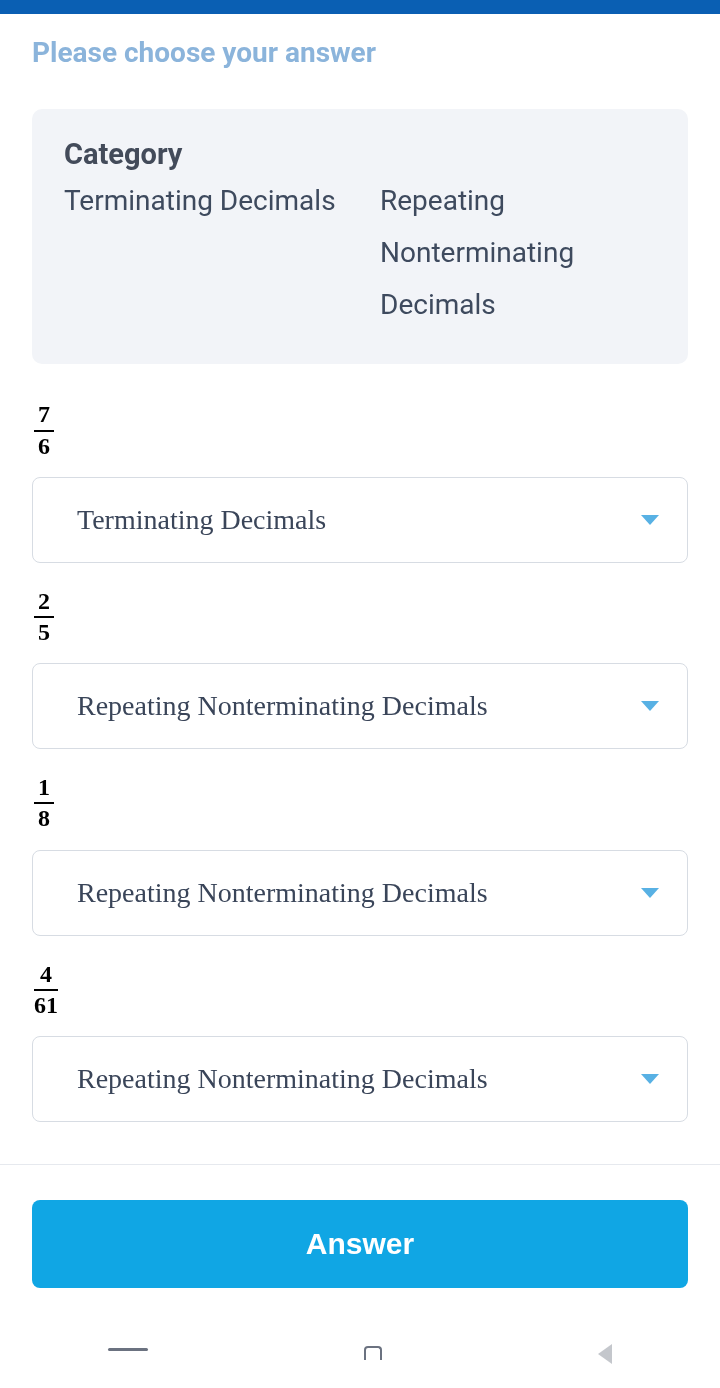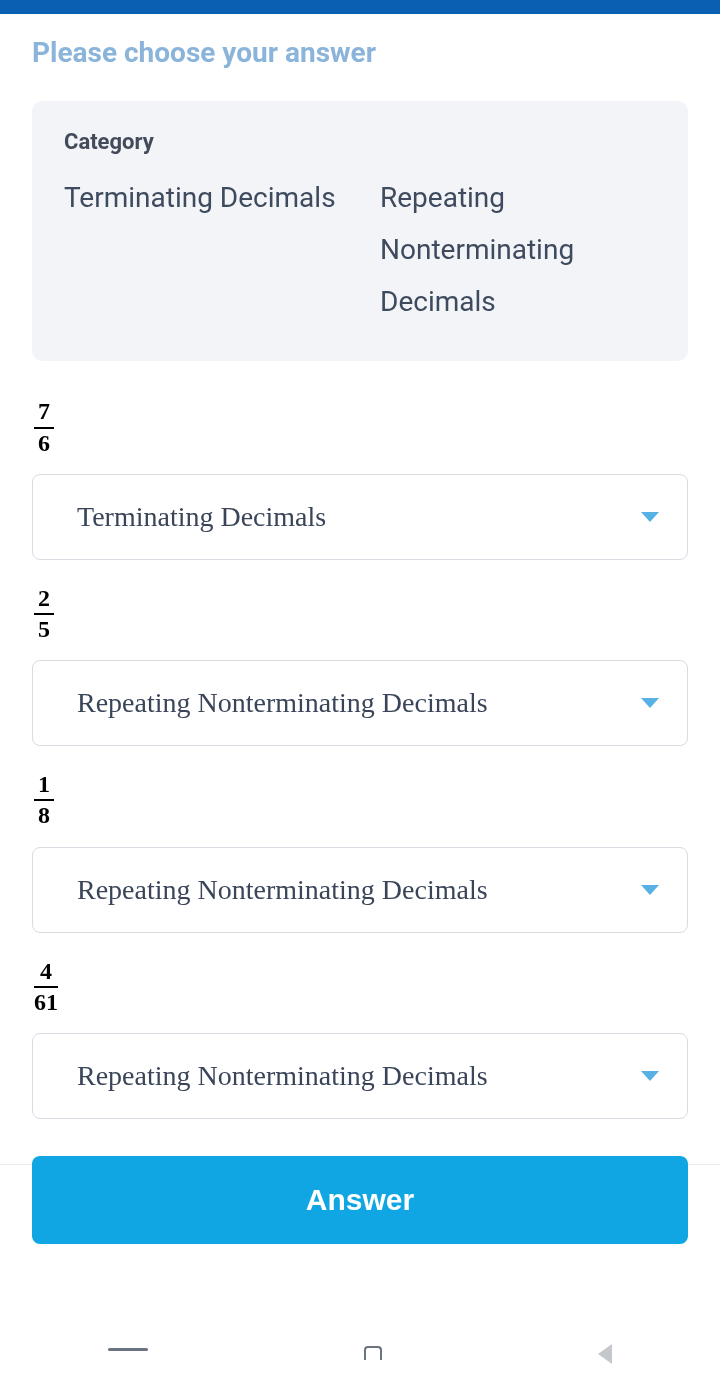--- a/index.html
+++ b/index.html
@@ -4,33 +4,33 @@
 <style>
   * { box-sizing: border-box; margin: 0; padding: 0; }
   html, body { width: 720px; height: 1388px; font-family: -apple-system, BlinkMacSystemFont, 'Segoe UI', Roboto, sans-serif; background: #fff; }
   .top-bar { width: 100%; height: 14px; background: #0a5fb3; }
   .container { padding: 0 32px; }
   .prompt {
     color: #8bb4db;
     font-size: 28px;
     font-weight: 700;
     margin-top: 22px;
-    margin-bottom: 32px;
+    margin-bottom: 40px;
   }
   .category-card {
     background: #f2f4f8;
     border-radius: 10px;
     padding: 28px 32px 34px 32px;
     margin-bottom: 38px;
   }
   .category-title {
     color: #434b5a;
-    font-size: 22px;
+    font-size: 29px;
     font-weight: 700;
-    margin-bottom: 18px;
+    margin-bottom: 4px;
   }
   .category-columns { display: flex; gap: 40px; }
   .category-col {
     flex: 1;
     color: #3e4a5e;
     font-size: 28px;
     line-height: 1.85;
     font-weight: 400;
   }
   .question-block { margin-bottom: 26px; }
@@ -69,21 +69,21 @@
   .footer-sep {
     position: fixed;
     top: 1164px;
     left: 0;
     width: 720px;
     height: 1px;
     background: #e6e9ee;
   }
   .answer-button {
     position: fixed;
-    top: 1156px;
+    top: 1200px;
     left: 32px;
     width: 656px;
     height: 88px;
     background: #10a6e4;
     border: none;
     border-radius: 8px;
     color: #fff;
     font-size: 30px;
     font-weight: 700;
     cursor: pointer;

